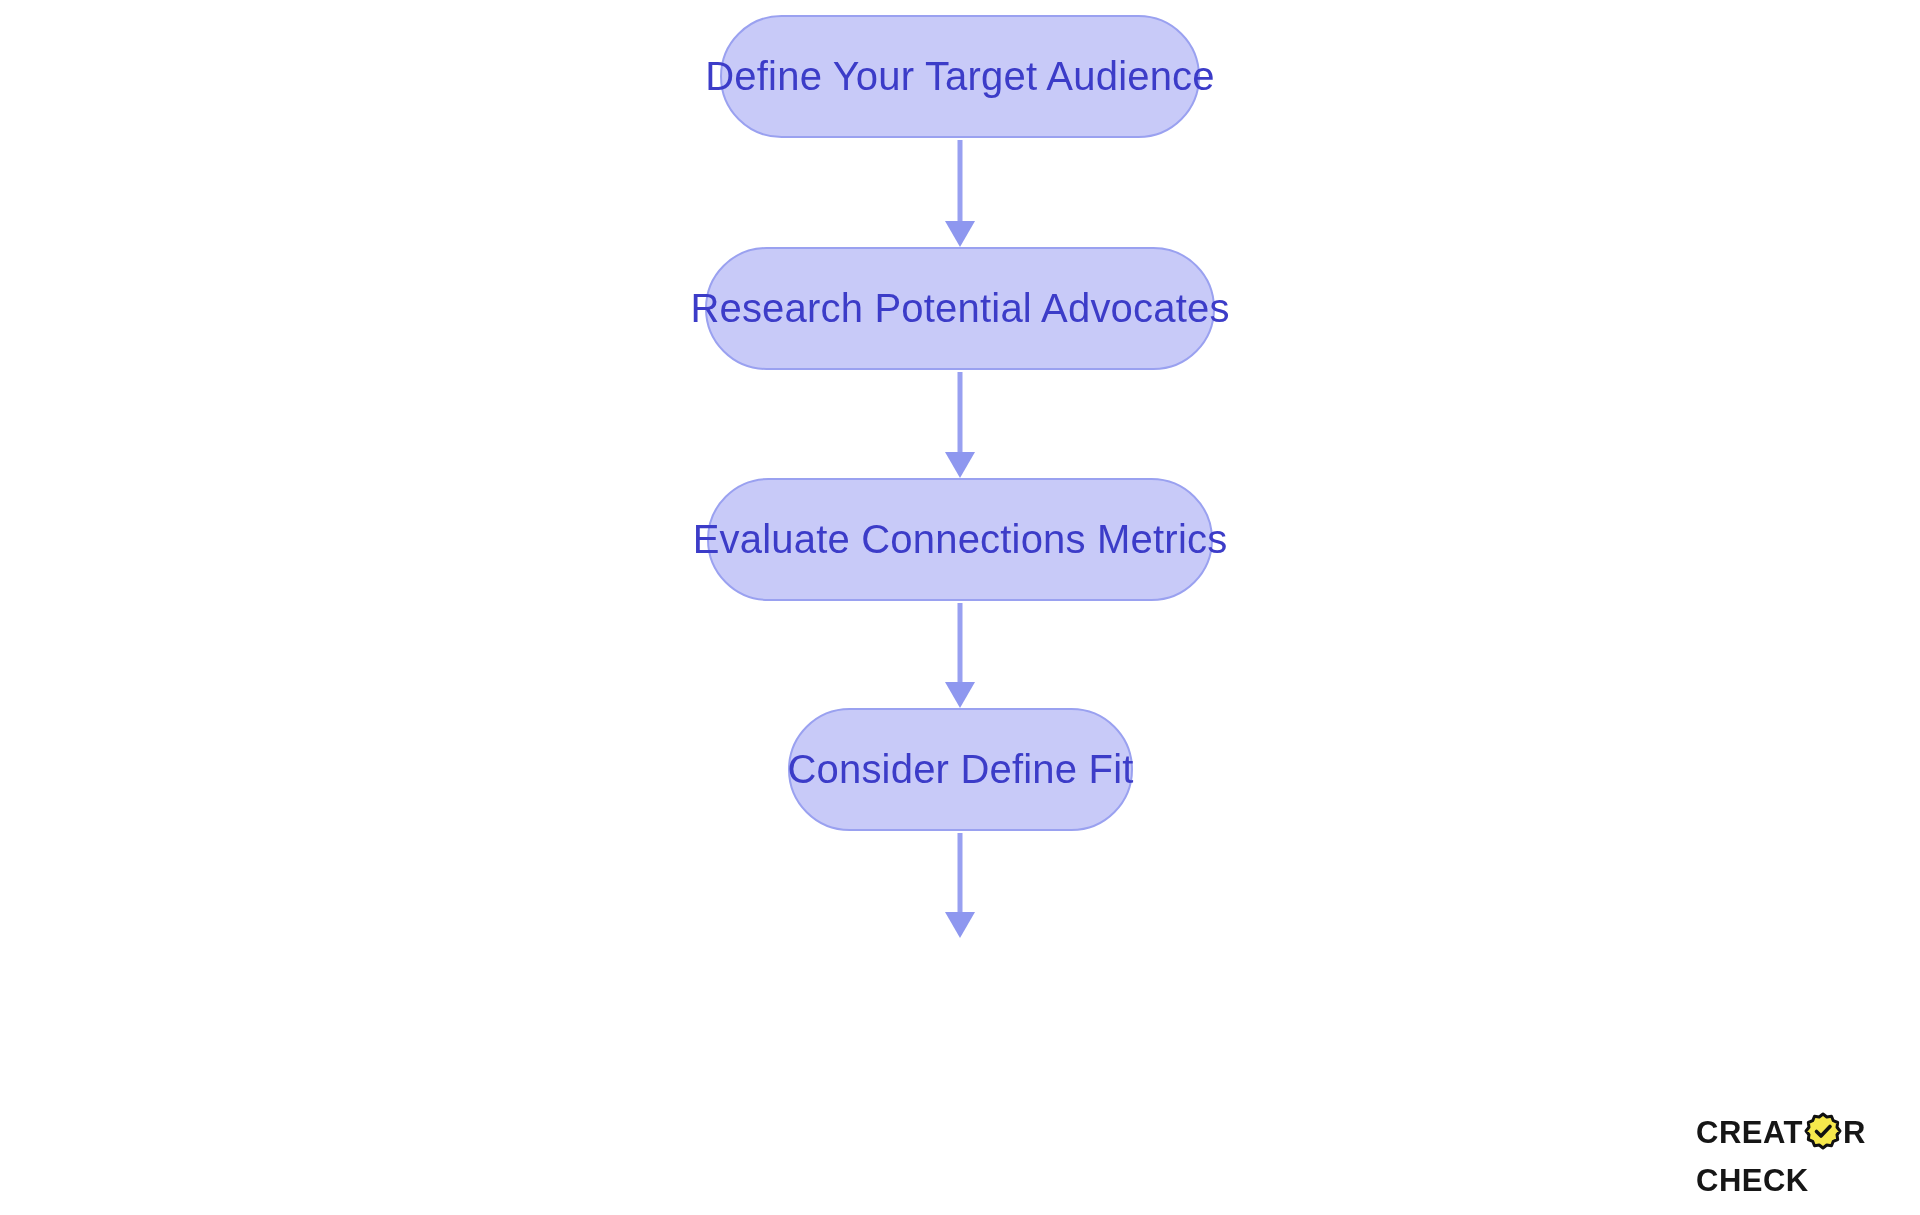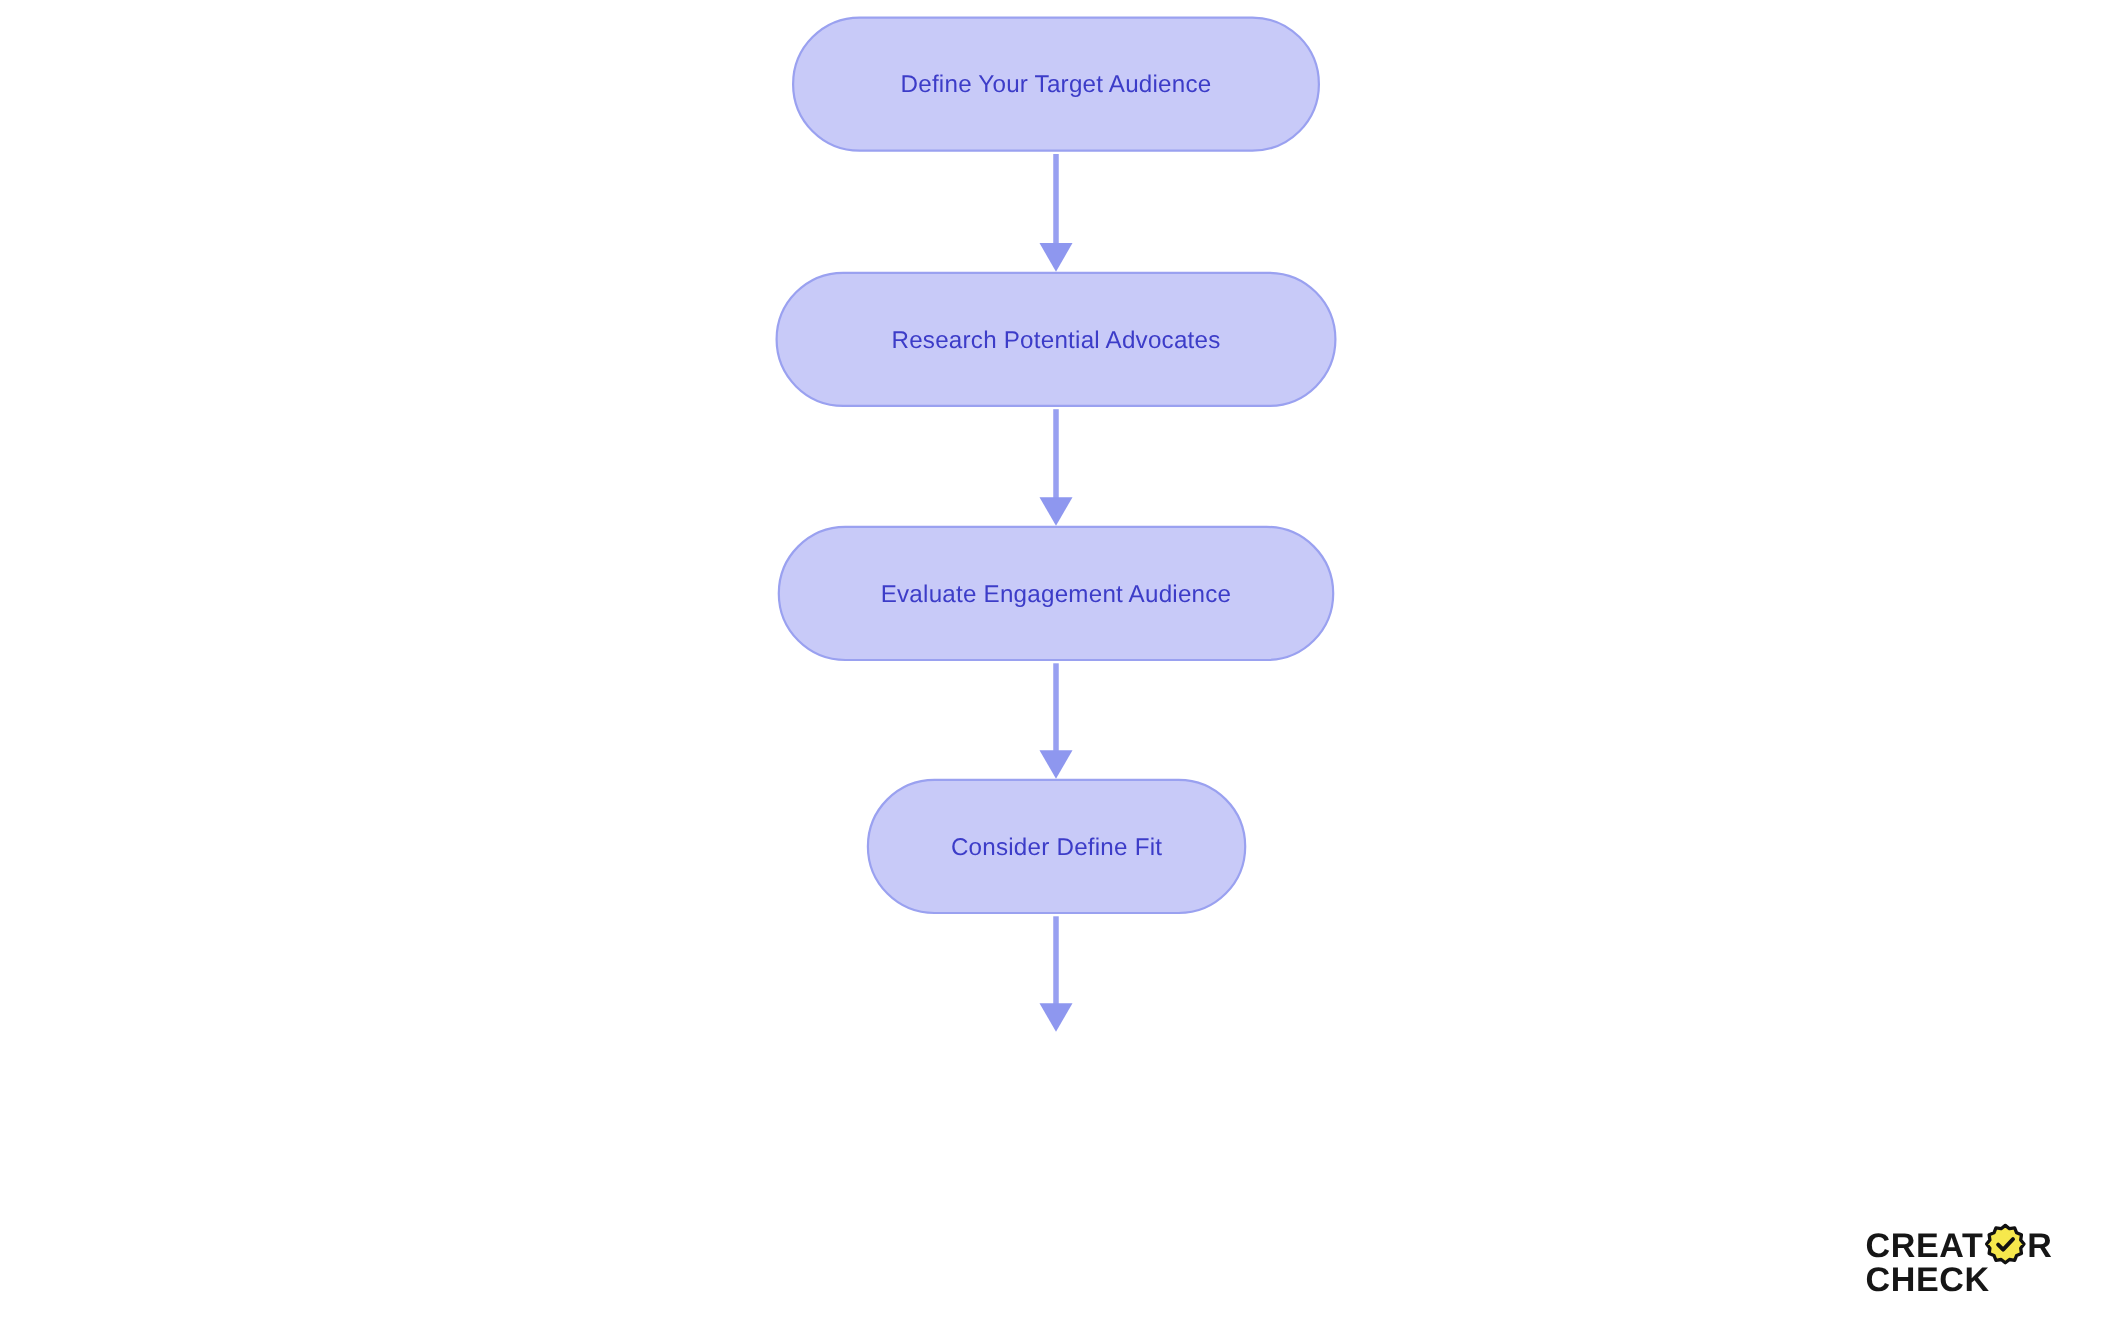--- a/index.html
+++ b/index.html
@@ -22,21 +22,21 @@
     height: 123px;
     box-sizing: border-box;
     background: var(--node-fill, #c8caf8);
     border: 2px solid var(--node-border, #9aa1f0);
     border-radius: 62px;
     display: flex;
     align-items: center;
     justify-content: center;
   }
   .node span {
-    font-size: 22px;
+    font-size: 40px;
     color: var(--node-text, #3c3cc8);
     white-space: nowrap;
     letter-spacing: 0.2px;
   }
   .n1 { left: 720px; top: 15px;  width: 480px; }
   .n2 { left: 705px; top: 247px; width: 510px; }
   .n3 { left: 707px; top: 478px; width: 506px; }
   .n4 { left: 788px; top: 708px; width: 345px; }
   .n5 { left: 682px; top: 938px; width: 555px; }
 
@@ -86,21 +86,21 @@
     display: flex;
     align-items: flex-start;
   }
   .badge {
     width: 40px;
     height: 40px;
     margin: -7px 0px -5px 0px;
     display: block;
   }
   .logo-line2 {
-    margin-top: 1px;
+    margin-top: 18px;
   }
 </style>
 </head>
 <body>
 
 <div class="canvas">
 
   <div class="node n1">
     <span>Define Your Target Audience</span>
   </div>
@@ -113,21 +113,21 @@
   <div class="node n2">
     <span>Research Potential Advocates</span>
   </div>
 
   <div class="arrow a2">
     <div class="arrow-line"></div>
     <div class="arrow-head"></div>
   </div>
 
   <div class="node n3">
-    <span>Evaluate Engagement Audience</span>
+    <span>Evaluate Connections Metrics</span>
   </div>
 
   <div class="arrow a3">
     <div class="arrow-line"></div>
     <div class="arrow-head"></div>
   </div>
 
   <div class="node n4">
     <span>Consider Define Fit</span>
   </div>

